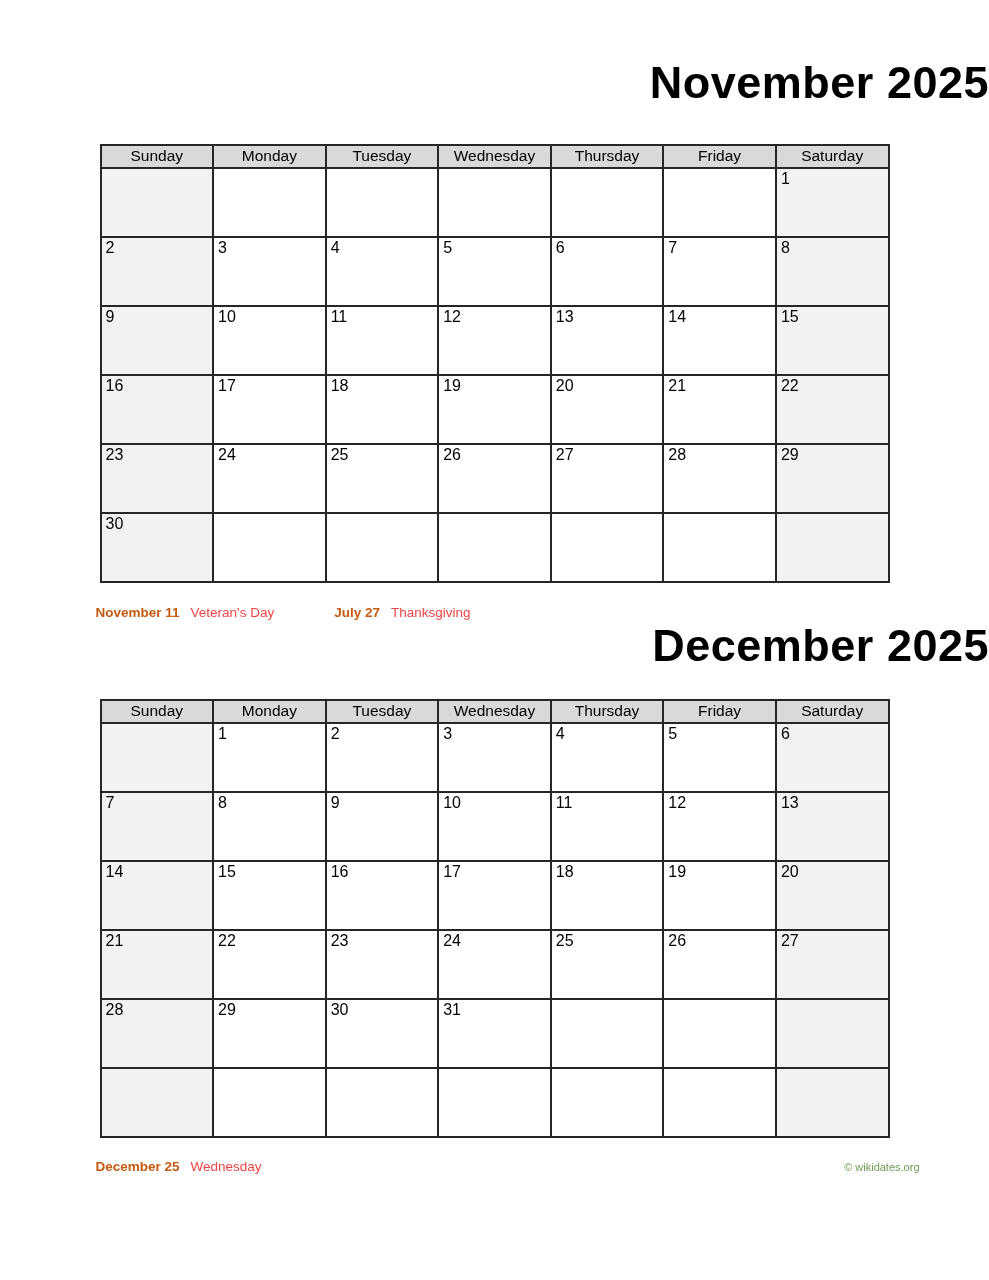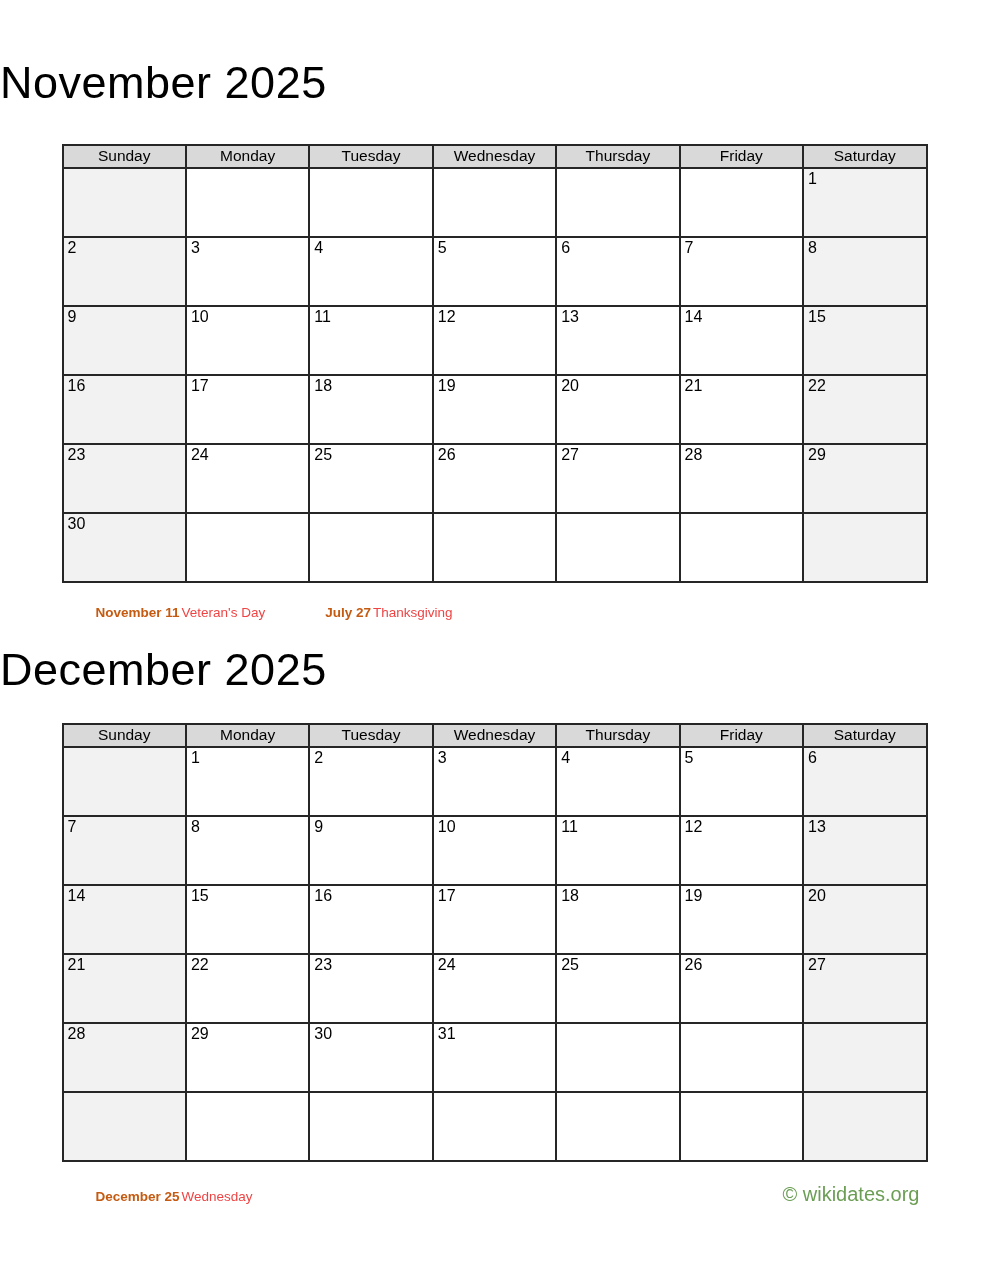--- a/index.html
+++ b/index.html
@@ -7,31 +7,31 @@
   body {
     width: 989px;
     height: 1280px;
     overflow: hidden;
     font-family: "Liberation Sans", "DejaVu Sans", sans-serif;
     color: #000000;
   }
   .page { width: 989px; height: 1280px; position: relative; }
 
   .month-title {
-    text-align: left;
+    text-align: right;
     font-size: 45px;
-    font-weight: 400;
+    font-weight: 700;
     line-height: 52px;
     letter-spacing: 0.5px;
   }
   .month-title.first { padding-top: 57px; margin-bottom: 35px; }
-  .month-title.second { margin-top: 24px; margin-bottom: 27px; }
+  .month-title.second { margin-bottom: 27px; }
 
   table.cal-table {
-    width: 866px;
+    width: 790px;
     margin: 7px auto;
     border-collapse: collapse;
     table-layout: fixed;
   }
   .cal-table th {
     border: 2px solid #262626;
     background: #d9d9d9;
     font-size: 15.5px;
     font-weight: normal;
     height: 22px;
@@ -51,36 +51,36 @@
 
   .holiday-row {
     width: 866px;
     margin: 22px auto 0 auto;
     padding-left: 34px;
     display: flex;
     gap: 60px;
     font-size: 13.5px;
     align-items: baseline;
   }
-  .holiday { display: flex; gap: 2px; align-items: baseline; }
+  .holiday { display: flex; gap: 11px; align-items: baseline; }
   .holiday-date { color: #c55a11; font-weight: bold; }
   .holiday-name { color: #ef4444; }
 
   .footer-row {
     width: 866px;
     margin: 21px auto 16px auto;
     padding: 0 8px 0 34px;
     display: flex;
     justify-content: space-between;
     align-items: baseline;
     font-size: 13.5px;
   }
   .credit {
     color: #6b9e54;
-    font-size: 20px;
+    font-size: 11px;
     text-decoration: none;
   }
 </style>
 </head>
 <body>
 
 <div class="page">
 
   <h1 class="month-title first">November 2025</h1>
 

